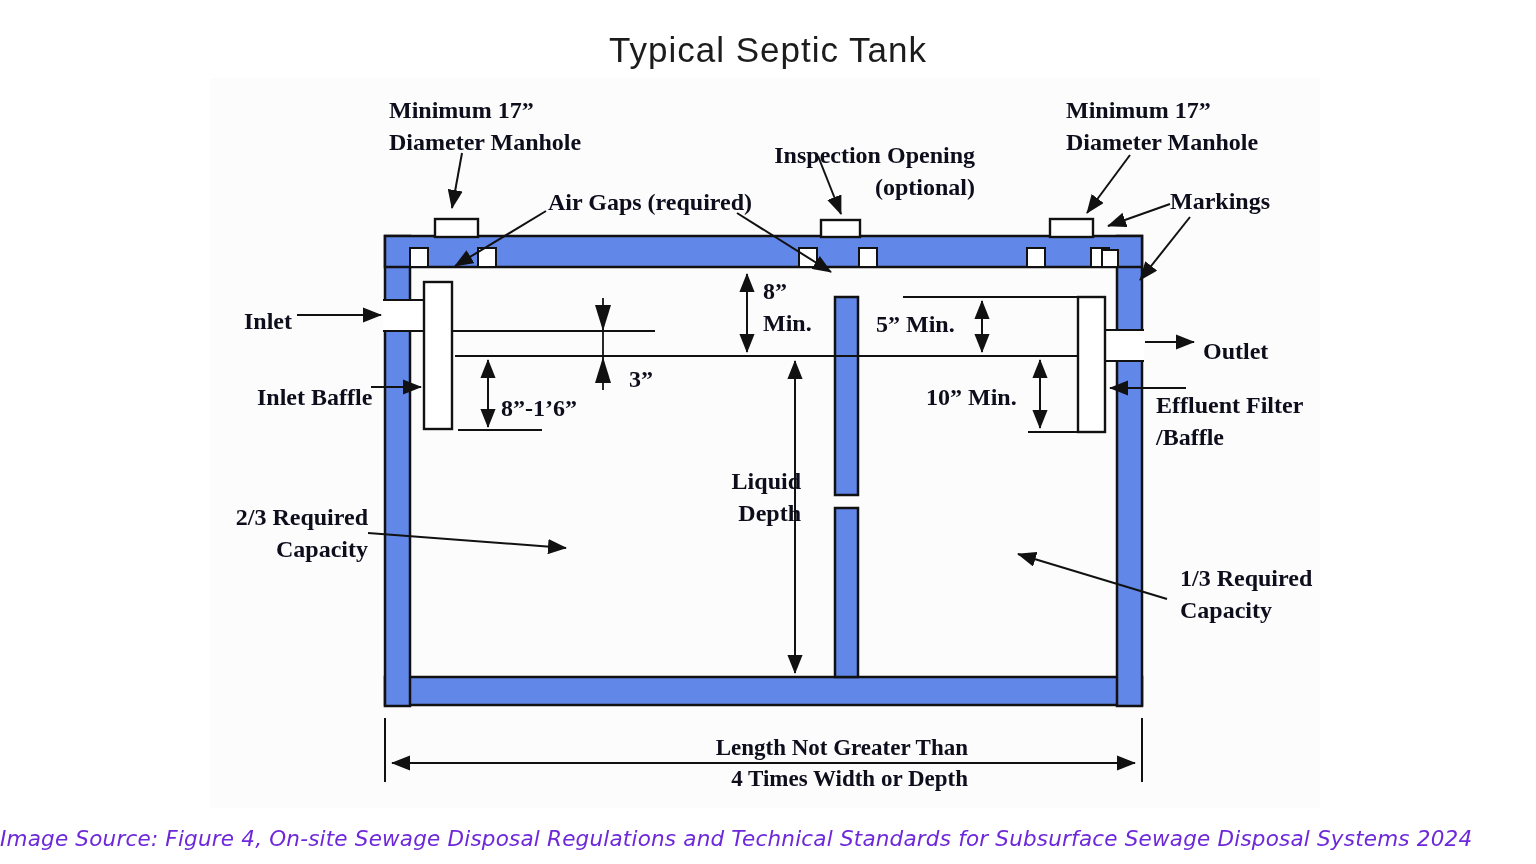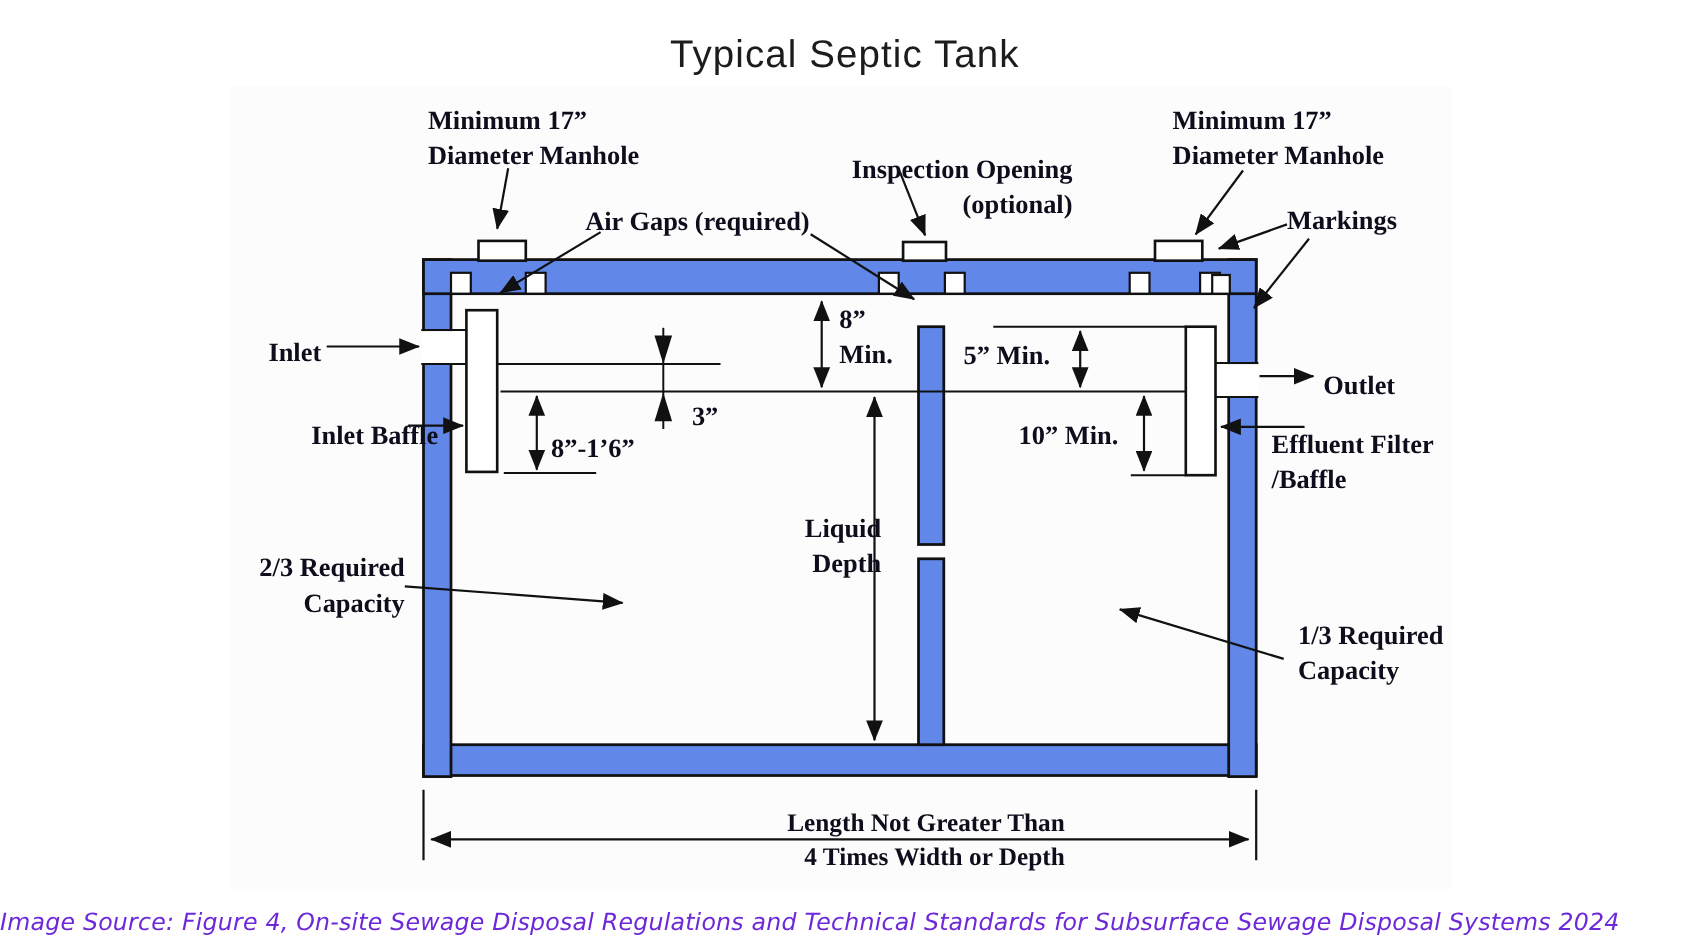--- a/index.html
+++ b/index.html
@@ -118,24 +118,24 @@
       <line class="ptr" x1="1167" y1="599" x2="1018" y2="554" marker-end="url(#ah)"></line>
     </g>
   </svg>
 
   <div class="lbl" style="left:389px;top:95px;">Minimum  17”
 Diameter Manhole</div>
   <div class="lbl" style="left:1066px;top:95px;">Minimum  17”
 Diameter Manhole</div>
   <div class="lbl center" style="left:765px;top:140px;width:210px;">Inspection Opening
 (optional)</div>
-  <div class="lbl" style="left:532px;top:187px;">Air Gaps (required)</div>
+  <div class="lbl" style="left:548px;top:187px;">Air Gaps (required)</div>
   <div class="lbl" style="left:1170px;top:186px;">Markings</div>
   <div class="lbl" style="left:244px;top:306px;">Inlet</div>
-  <div class="lbl" style="left:257px;top:382px;margin-left:26px;">Inlet Baffle</div>
+  <div class="lbl" style="left:257px;top:382px;">Inlet Baffle</div>
   <div class="lbl" style="left:1203px;top:336px;">Outlet</div>
   <div class="lbl" style="left:1156px;top:390px;">Effluent Filter
 /Baffle</div>
   <div class="lbl" style="left:763px;top:276px;">8”
 Min.</div>
   <div class="lbl" style="left:876px;top:309px;">5” Min.</div>
   <div class="lbl" style="left:926px;top:382px;">10” Min.</div>
   <div class="lbl" style="left:629px;top:364px;">3”</div>
   <div class="lbl" style="left:501px;top:393px;">8”-1’6”</div>
   <div class="lbl center" style="left:701px;top:466px;width:100px;">Liquid

